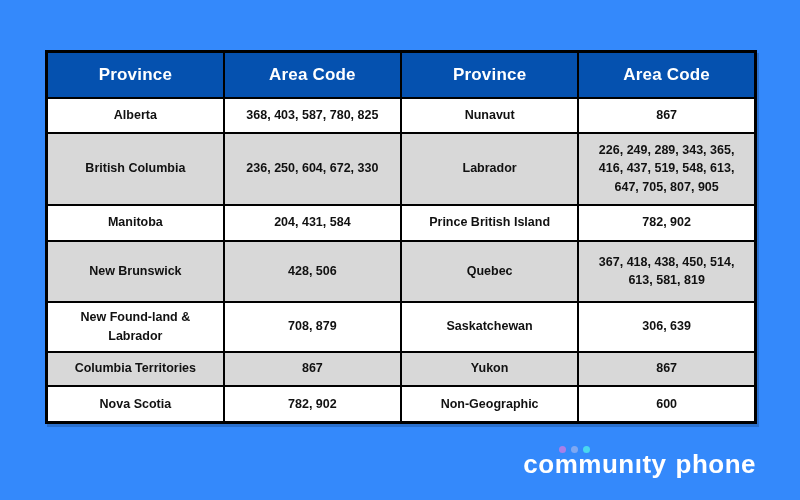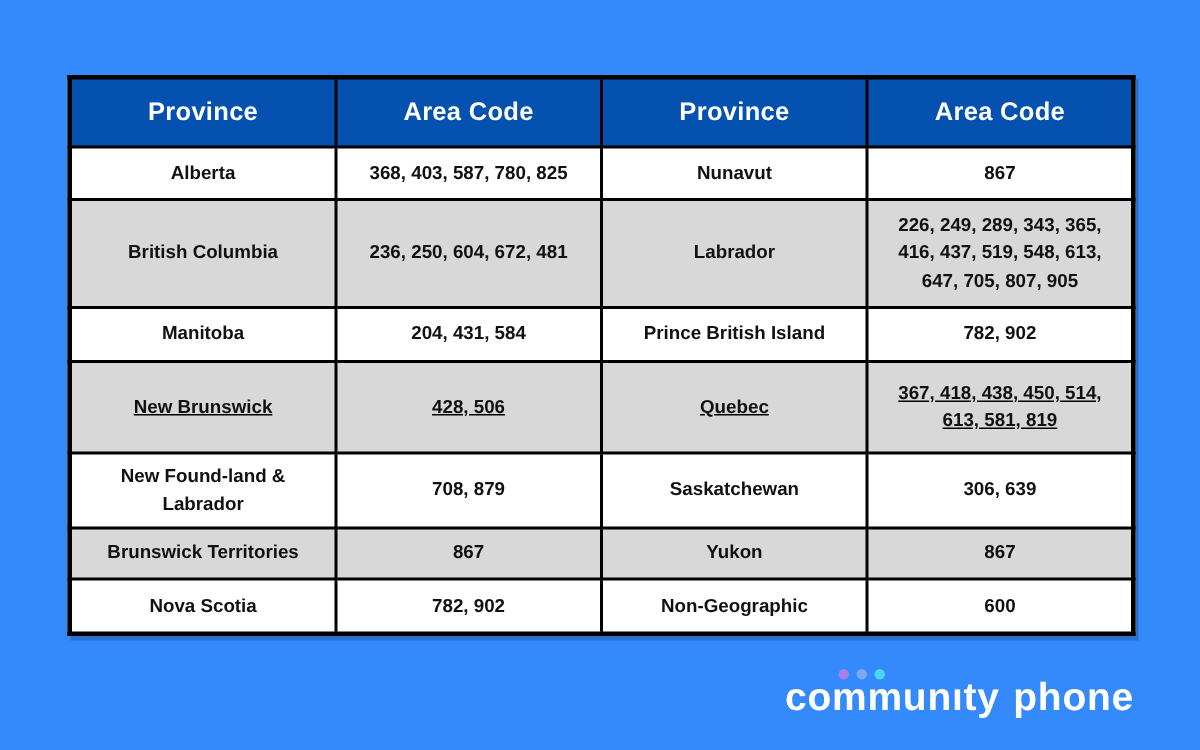--- a/index.html
+++ b/index.html
@@ -48,21 +48,21 @@
     font-size: 12.5px;
     font-weight: bold;
     padding: 4px 7px;
     line-height: 1.45;
     margin-top: 48px;
   }
   table.areacodes tr.shaded td { background: #D8D8D8; }
   tr.r1 { height: 35px; }
   tr.r2 { height: 72px; }
   tr.r3 { height: 36px; }
-  tr.r4 { height: 61px; text-decoration: underline; }
+  tr.r4 { height: 61px; }
   tr.r5 { height: 50px; padding-left: 35px; }
   tr.r6 { height: 34px; }
   tr.r7 { height: 37px; }
 
   .logo {
     position: absolute;
     right: 44px;
     top: 440px;
     height: 36px;
     color: #ffffff;
@@ -102,21 +102,21 @@
     </thead>
     <tbody>
       <tr class="r1">
         <td>Alberta</td>
         <td>368, 403, 587, 780, 825</td>
         <td>Nunavut</td>
         <td>867</td>
       </tr>
       <tr class="r2 shaded">
         <td>British Columbia</td>
-        <td>236, 250, 604, 672, 481</td>
+        <td>236, 250, 604, 672, 330</td>
         <td>Labrador</td>
         <td>226, 249, 289, 343, 365, 416, 437, 519, 548, 613, 647, 705, 807, 905</td>
       </tr>
       <tr class="r3">
         <td>Manitoba</td>
         <td>204, 431, 584</td>
         <td>Prince British Island</td>
         <td>782, 902</td>
       </tr>
       <tr class="r4 shaded">
@@ -125,21 +125,21 @@
         <td>Quebec</td>
         <td>367, 418, 438, 450, 514, 613, 581, 819</td>
       </tr>
       <tr class="r5">
         <td>New Found-land &amp; Labrador</td>
         <td>708, 879</td>
         <td>Saskatchewan</td>
         <td>306, 639</td>
       </tr>
       <tr class="r6 shaded">
-        <td>Brunswick Territories</td>
+        <td>Columbia Territories</td>
         <td>867</td>
         <td>Yukon</td>
         <td>867</td>
       </tr>
       <tr class="r7">
         <td>Nova Scotia</td>
         <td>782, 902</td>
         <td>Non-Geographic</td>
         <td>600</td>
       </tr>

